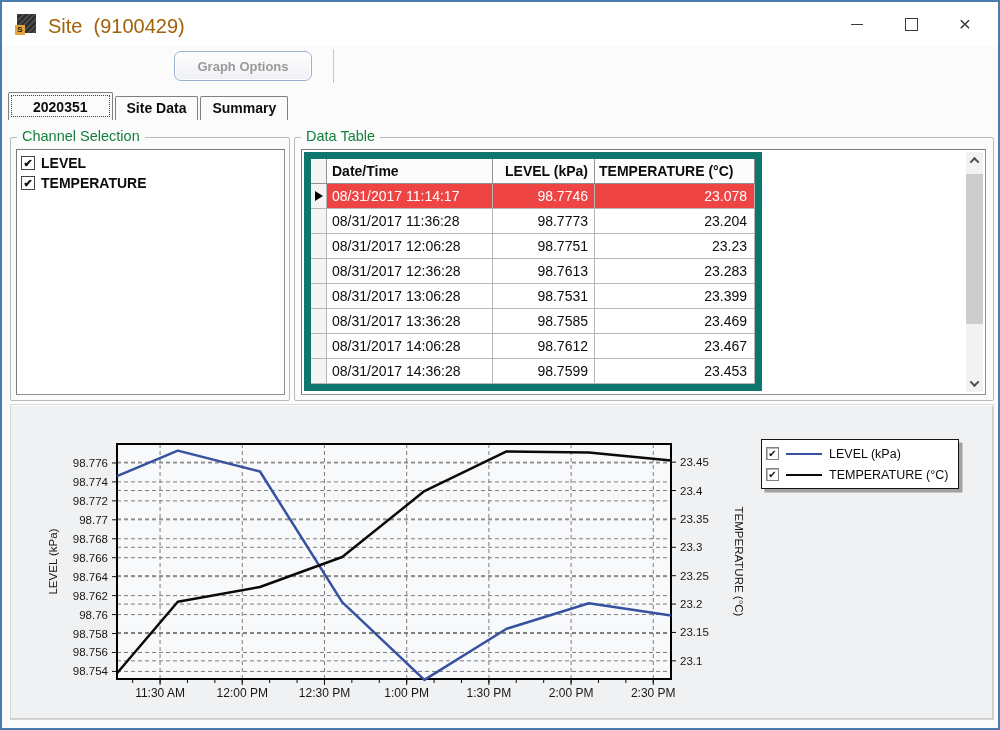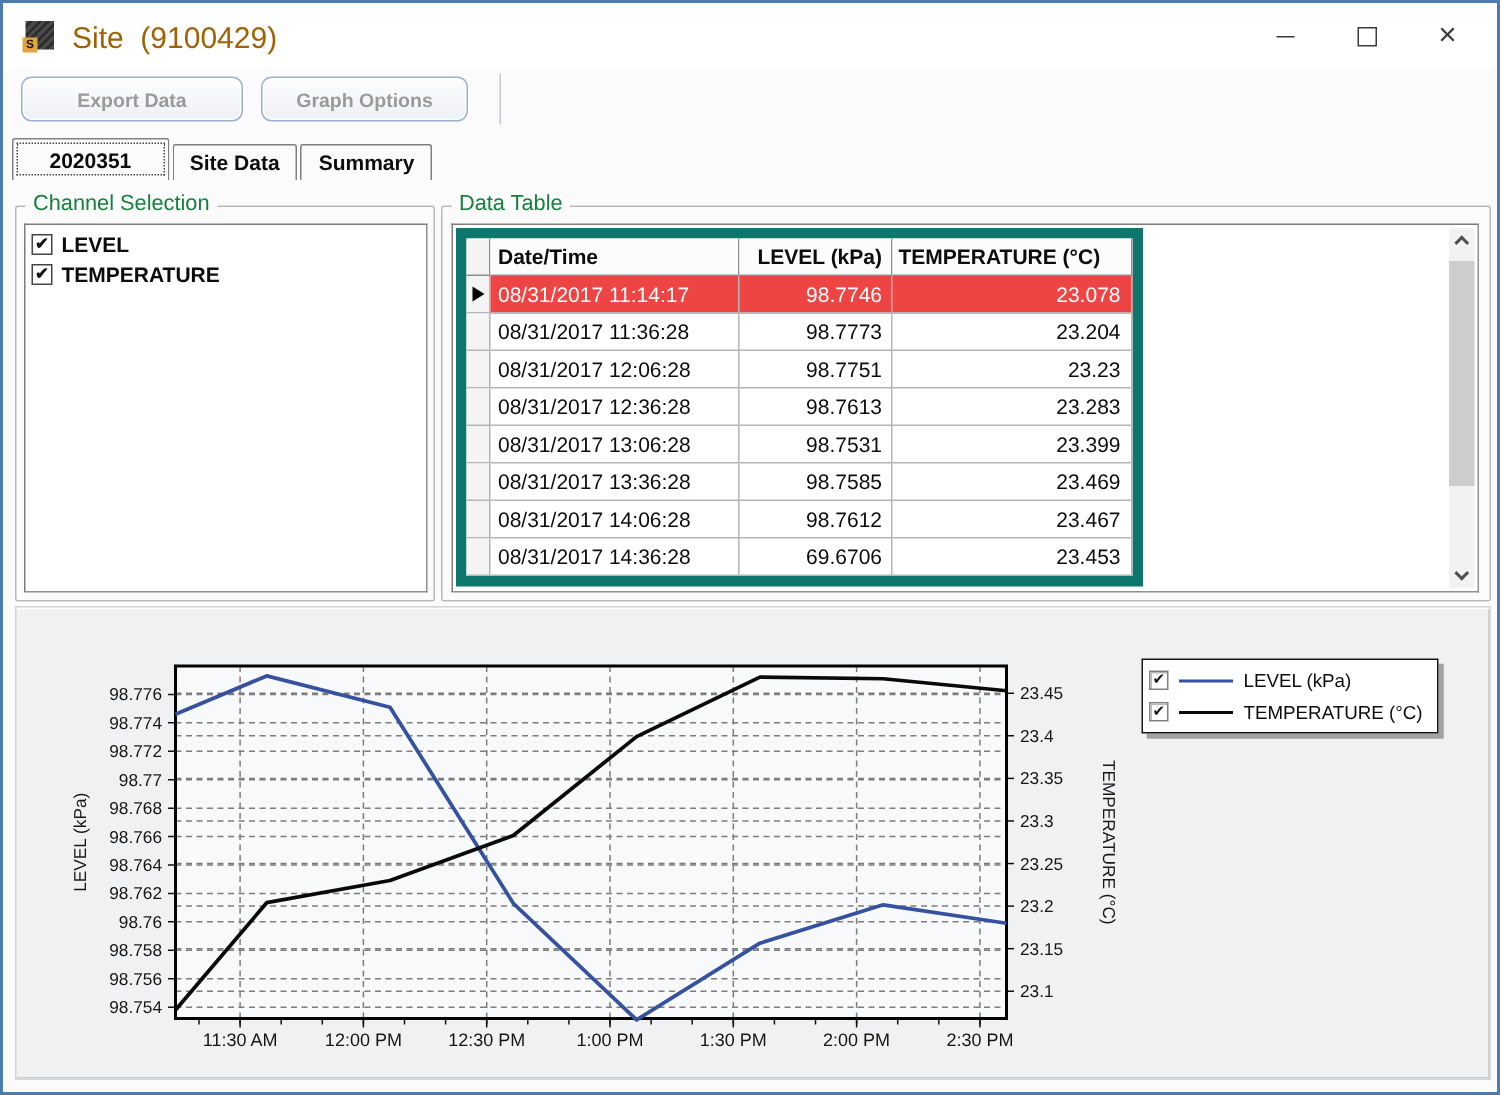--- a/index.html
+++ b/index.html
@@ -91,21 +91,20 @@
         </div>
       <div class="win-btn">
           <span class="max-glyph"></span>
         </div>
       <div class="win-btn">
           <span class="close-glyph">×</span>
         </div>
     </div>
   </div>
 
-  <button class="toolbar-btn" id="btn-export">Export Data</button>
   <button class="toolbar-btn" id="btn-graph">Graph Options</button>
   <div class="toolbar-sep"></div>
 
   <div class="tabs">
       <div class="tab active">2020351</div>
       <div class="tab">Site Data</div>
       <div class="tab">Summary</div>
     </div>
 
   <div class="group" id="group-channel">
@@ -172,21 +171,21 @@
           </div>
           <div class="t-row">
             <div class="t-cell c-sel"></div>
             <div class="t-cell c-date val">08/31/2017 14:06:28</div>
             <div class="t-cell c-level val">98.7612</div>
             <div class="t-cell c-temp val">23.467</div>
           </div>
           <div class="t-row">
             <div class="t-cell c-sel"></div>
             <div class="t-cell c-date val">08/31/2017 14:36:28</div>
-            <div class="t-cell c-level val">69.6706</div>
+            <div class="t-cell c-level val">98.7599</div>
             <div class="t-cell c-temp val">23.453</div>
           </div>
         </div>
       <div class="vscroll">
         <div class="scroll-btn scroll-up">
             <span class="chev up"></span>
           </div>
         <div class="scroll-thumb"></div>
         <div class="scroll-btn scroll-down">
             <span class="chev down"></span>

